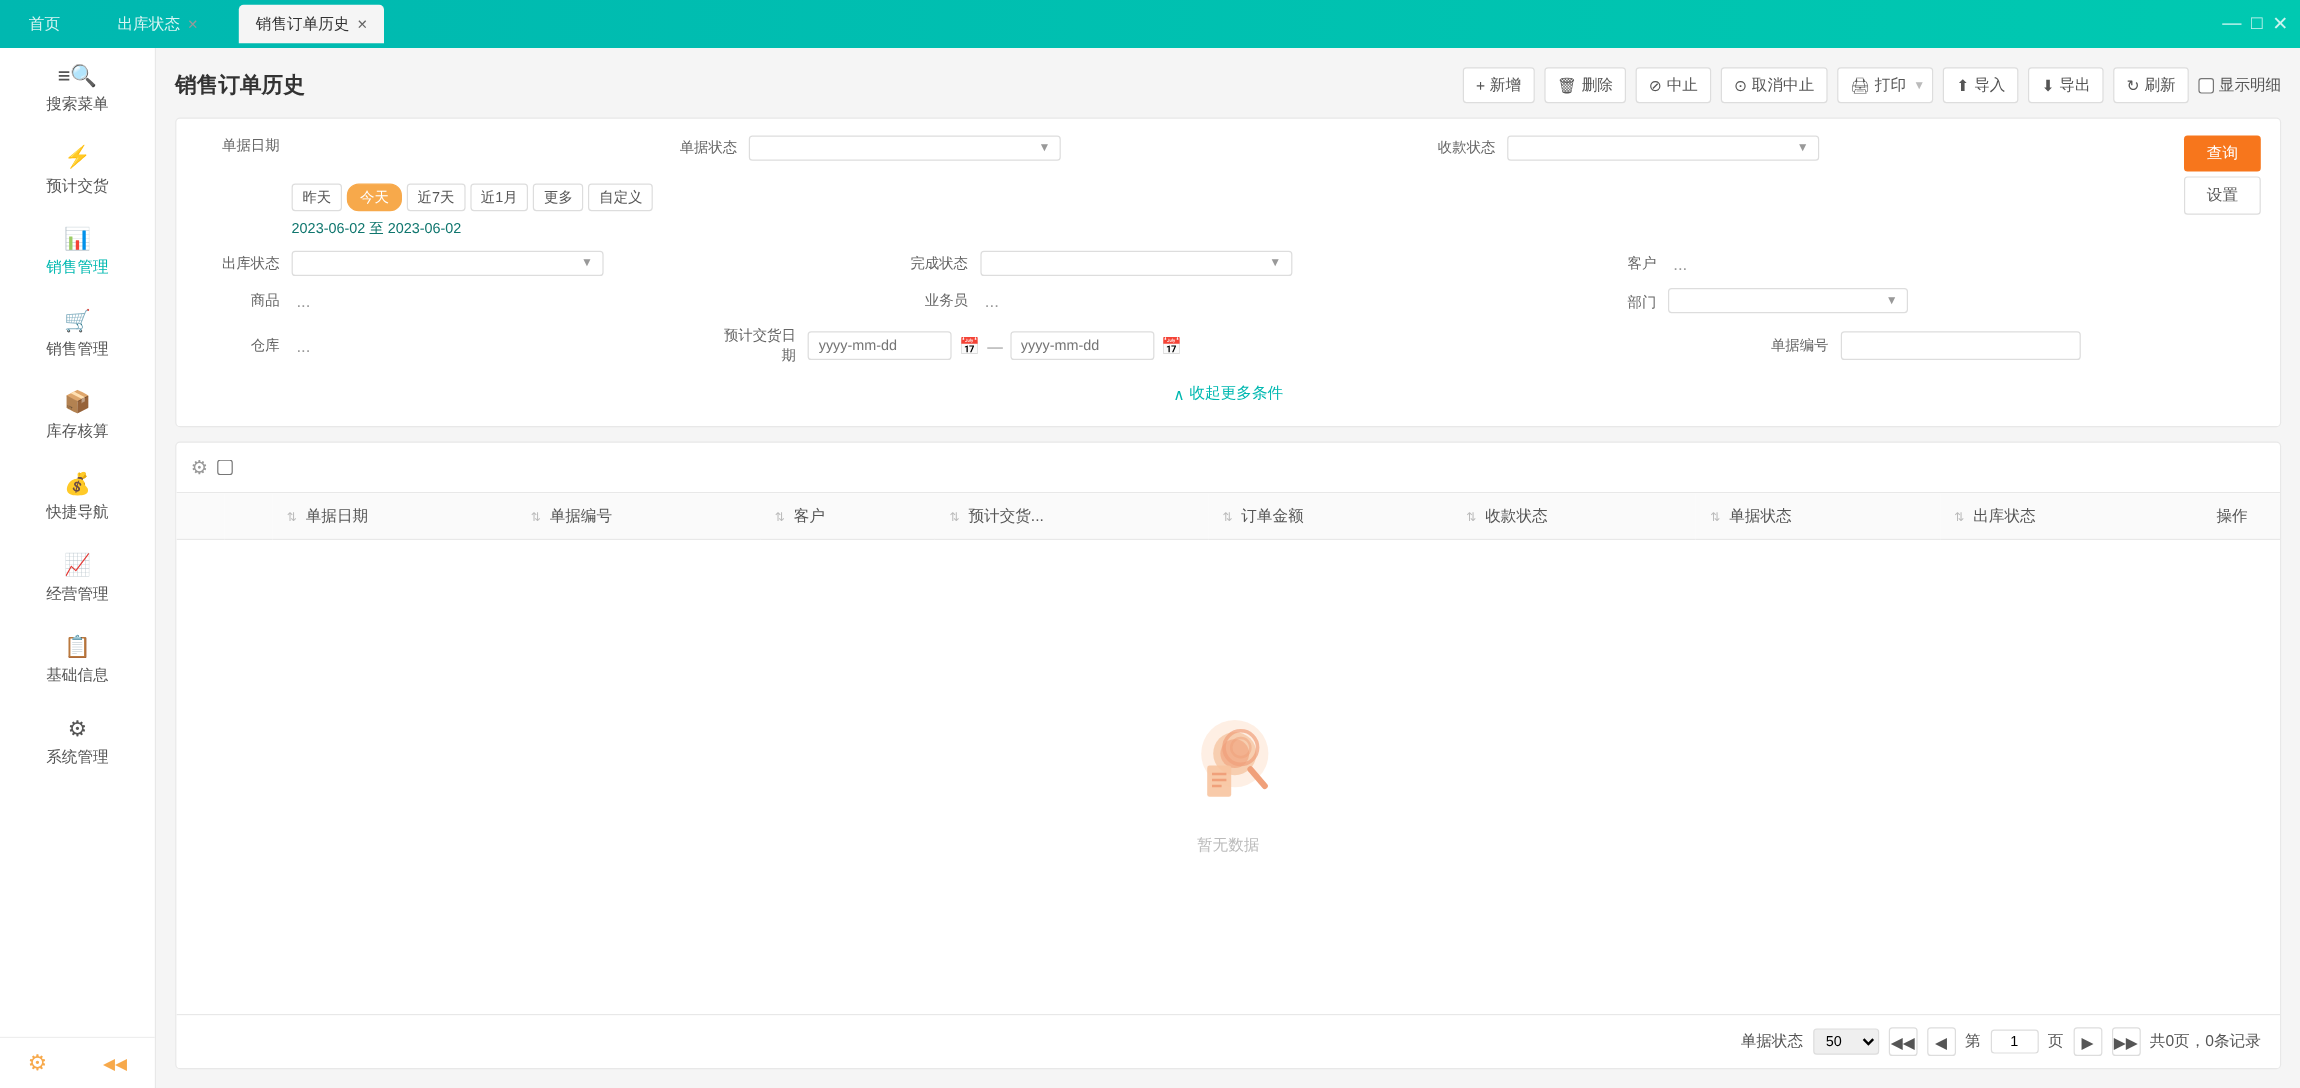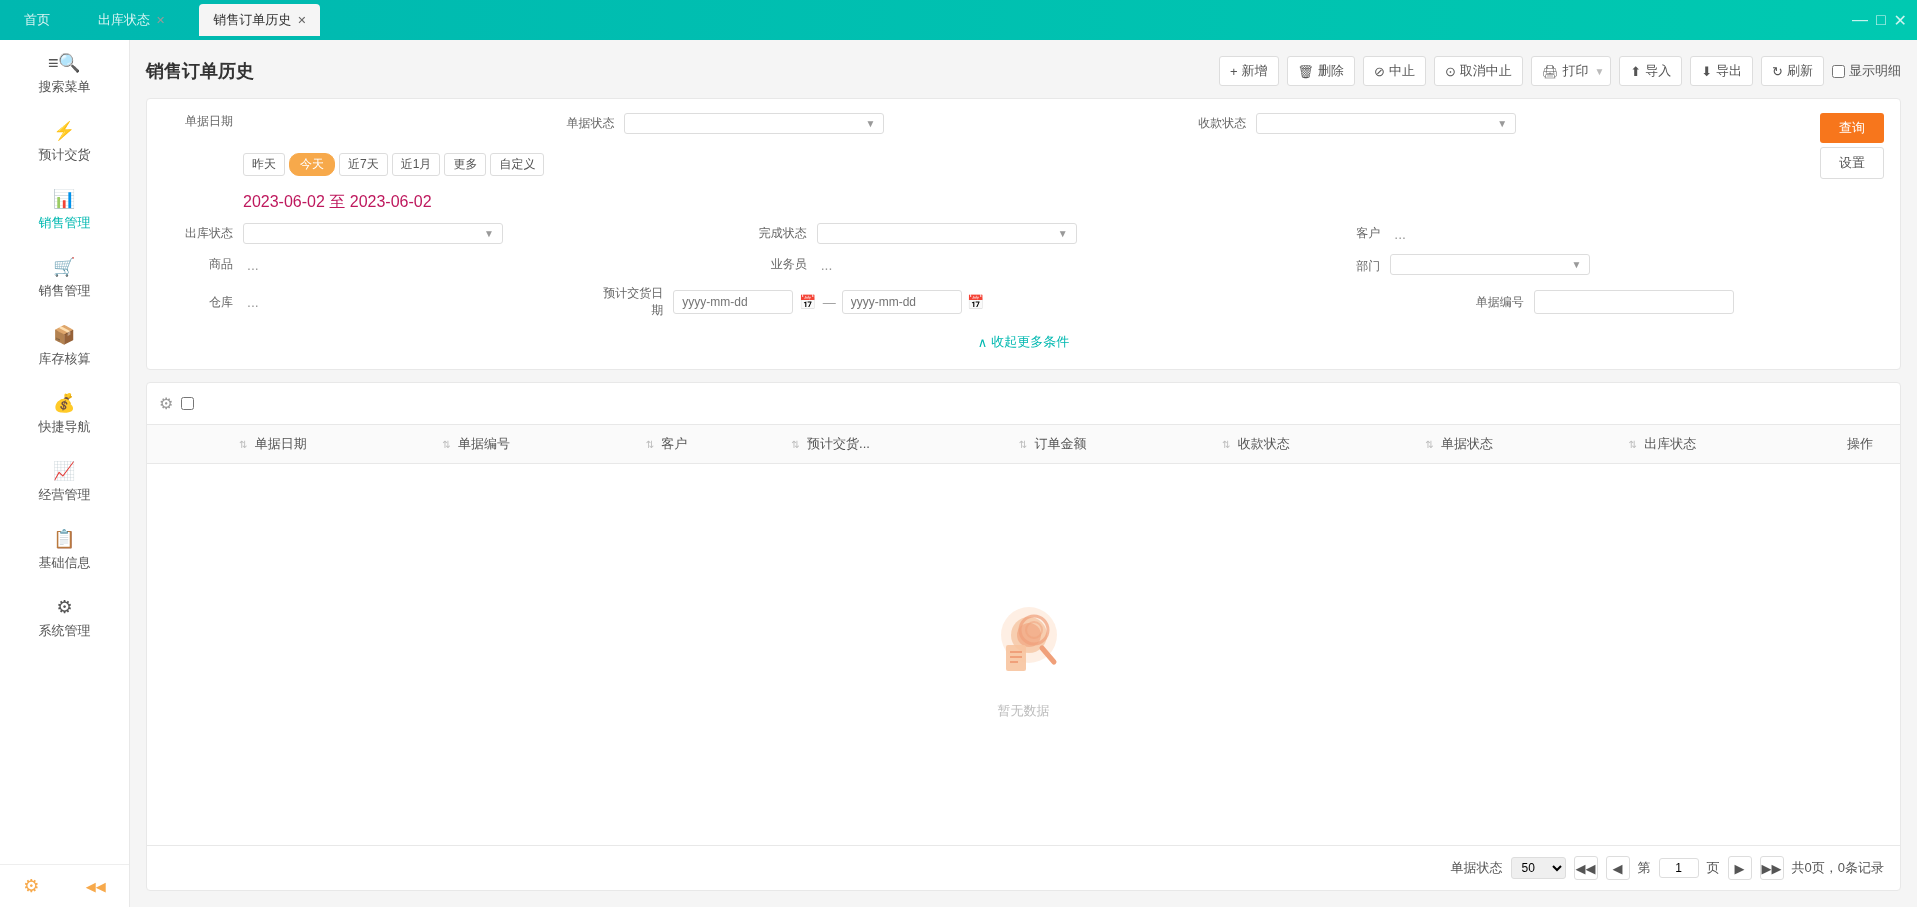--- a/index.html
+++ b/index.html
@@ -144,21 +144,21 @@
       font-size: 12px;
       color: #555;
     }
     .date-btn.active {
       background: #f7a94b;
       color: #fff;
       border-color: #f7a94b;
       border-radius: 10px;
       padding: 2px 10px;
     }
-    .date-range-text { font-size: 16px; color: #be185d; margin-top: 12px; }
+    .date-range-text { font-size: 12px; color: #0f766e; margin-top: 2px; }
     .select-control {
       display: flex;
       align-items: center;
       border: 1px solid #ddd;
       border-radius: 3px;
       padding: 4px 8px;
       background: #fff;
       cursor: pointer;
       min-width: 180px;
       justify-content: space-between;

